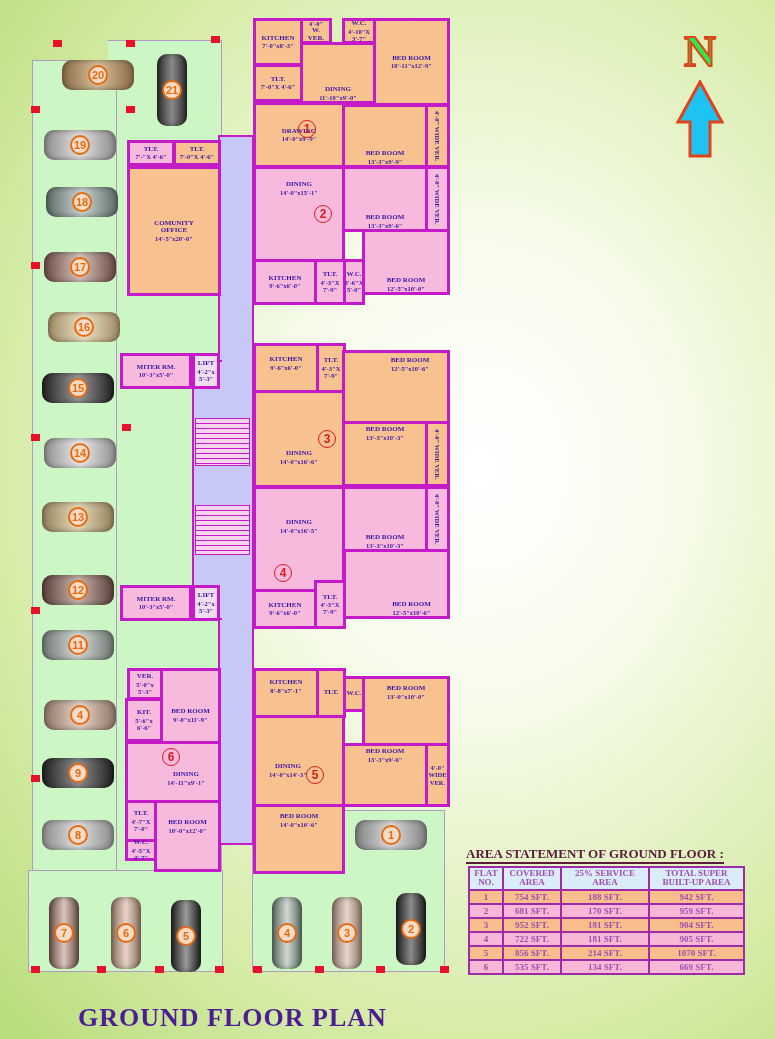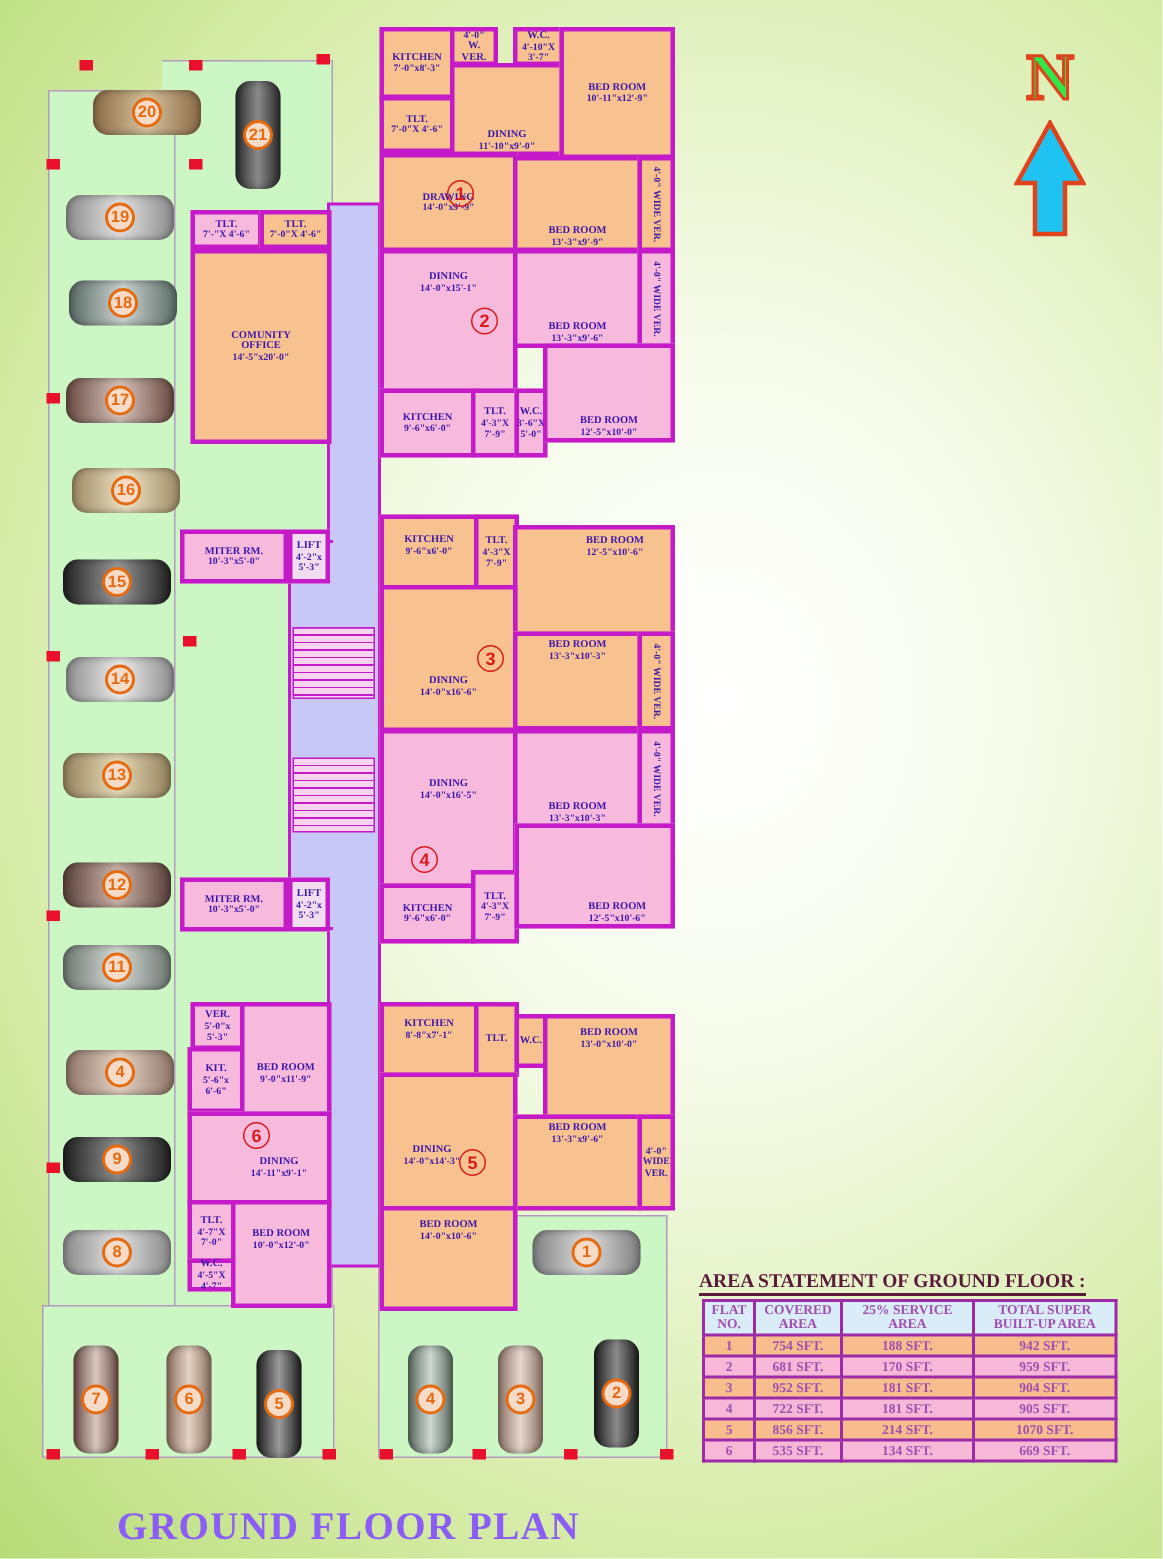--- a/index.html
+++ b/index.html
@@ -391,13 +391,13 @@
   <tr class="even">
           <td>6</td>
           <td>535 SFT.</td>
           <td>134 SFT.</td>
           <td>669 SFT.</td>
         </tr>
  </tbody>
 </table>
 </div>
 
-<div class="abs" style="left:78px;top:1003px;font:bold 26px 'Liberation Serif',serif;color:#8b5cf6;letter-spacing:1px;white-space:nowrap">GROUND FLOOR PLAN</div>
+<div class="abs" style="left:78px;top:1003px;font:bold 26px 'Liberation Serif',serif;color:#4c1d95;letter-spacing:1px;white-space:nowrap">GROUND FLOOR PLAN</div>
 
 </body></html>

